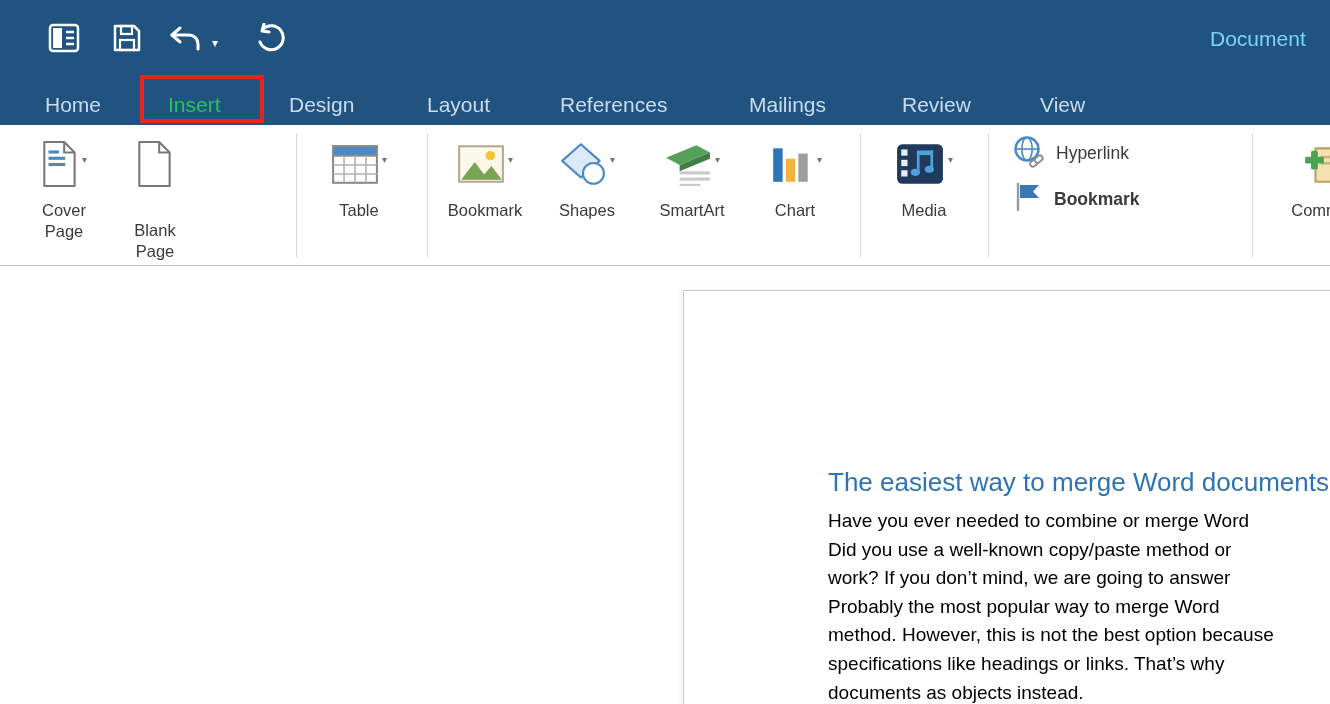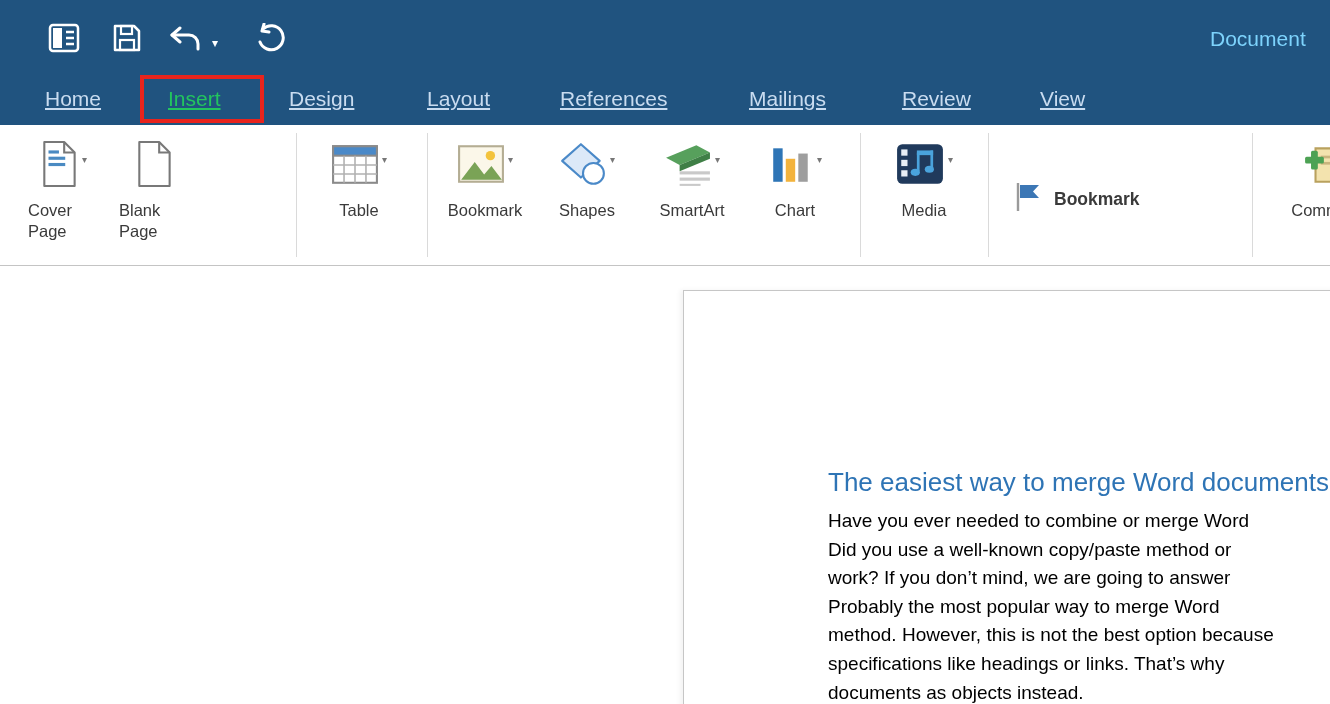--- a/index.html
+++ b/index.html
@@ -5,32 +5,32 @@
   html,body{margin:0;padding:0;}
   body{
     width:1330px;height:704px;overflow:hidden;position:relative;
     font-family:"Liberation Sans", sans-serif;background:#ffffff;
   }
   
   .header{position:absolute;top:0;left:0;width:1330px;height:125px;background:#20537f;}
   .tb-icon{position:absolute;display:block;}
   .tb-caret{position:absolute;color:#ffffff;font-size:12px;line-height:12px;}
   .doc-title{position:absolute;left:1210px;top:27px;color:#7dd3fc;font-size:21px;white-space:nowrap;}
-  .tab{position:absolute;bottom:14px;font-size:21px;color:#c9dcf0;cursor:default;white-space:nowrap;text-decoration:underline;}
+  .tab{position:absolute;bottom:8px;font-size:21px;color:#c9dcf0;cursor:default;white-space:nowrap;}
   .tab.active{color:#22c55e;}
   .insert-highlight{position:absolute;left:140px;top:75px;width:124px;height:48px;
     border:4px solid #e8241d;box-sizing:border-box;}
   
   .ribbon{position:absolute;top:125px;left:0;width:1330px;height:141px;background:#ffffff;
     border-bottom:1px solid #c4c4c4;box-sizing:border-box;}
   .rdiv{position:absolute;top:8px;height:124px;width:1px;background:#dadada;}
   .rbtn{position:absolute;top:12px;display:flex;flex-direction:column;align-items:center;cursor:default;}
   .icon-row{display:flex;align-items:center;height:58px;}
   .rcaret{font-size:10px;color:#777777;margin-left:3px;margin-top:-14px;}
-  .rlabel{margin-top:5px;font-size:16.5px;line-height:21px;color:#3a3a3a;}
+  .rlabel{margin-top:5px;font-size:16.5px;line-height:21px;color:#3a3a3a;text-align:center;}
   .rlabel.wrap{max-width:72px;}
   .rlabel.nowrap{white-space:nowrap;}
   .link-row{position:absolute;display:flex;align-items:center;cursor:default;}
   .link-row .llabel{margin-left:10px;font-size:17.5px;color:#3a3a3a;white-space:nowrap;}
   
   .docarea{position:absolute;top:266px;left:0;width:1330px;height:438px;background:#ffffff;}
   .page{position:absolute;left:683px;top:24px;width:760px;height:520px;background:#ffffff;
     border-left:1px solid #c6c6c6;border-top:1px solid #c6c6c6;
     box-shadow:-3px 0 5px rgba(0,0,0,0.05);box-sizing:border-box;
     padding-left:144px;padding-top:176px;}
@@ -106,21 +106,21 @@
           <rect x="7" y="9" width="10" height="3" fill="#4a8ac2"></rect>
           <rect x="7" y="15" width="16" height="3" fill="#4a8ac2"></rect>
           <rect x="7" y="21" width="16" height="3" fill="#4a8ac2"></rect>
         </svg>
       </span>
       <span class="rcaret">▾</span>
     </div>
     <div class="rlabel wrap">Cover Page</div>
   </div>
 
-  <div class="rbtn" style="left:118px;width:74px;">
+  <div class="rbtn" style="left:118px;width:74px;gap:20px;">
     <div class="icon-row">
       <span>
         <svg width="38" height="46" viewBox="0 0 36 44">
           <path d="M3 1 h19 l10 10 v32 H3 z" fill="#ffffff" stroke="#787878" stroke-width="2" stroke-linejoin="round"></path>
           <path d="M22 1 v10 h10" fill="none" stroke="#787878" stroke-width="2"></path>
         </svg>
       </span>
     </div>
     <div class="rlabel wrap">Blank Page</div>
   </div>
@@ -214,20 +214,34 @@
           <rect x="21" y="8" width="15.6" height="4.5" fill="#4aa3dc"></rect>
           <ellipse cx="19.5" cy="29" rx="4.4" ry="3.4" fill="#4aa3dc"></ellipse>
           <ellipse cx="33" cy="26" rx="4.4" ry="3.4" fill="#4aa3dc"></ellipse>
         </svg>
       </span>
       <span class="rcaret">▾</span>
     </div>
     <div class="rlabel nowrap">Media</div>
   </div>
 
+  <div class="link-row" style="left:1012px;top:10px;">
+    <span>
+      <svg width="34" height="33" viewBox="0 0 34 33">
+        <circle cx="15" cy="14" r="11.5" fill="#ffffff" stroke="#4a89c8" stroke-width="2.4"></circle>
+        <ellipse cx="15" cy="14" rx="5.2" ry="11.5" fill="none" stroke="#4a89c8" stroke-width="1.6"></ellipse>
+        <line x1="3.5" y1="14" x2="26.5" y2="14" stroke="#4a89c8" stroke-width="1.6"></line>
+        <g transform="rotate(-40 24 26)">
+          <rect x="17" y="23.5" width="8.5" height="5.5" rx="2.7" fill="#ffffff" stroke="#8a8a8a" stroke-width="1.8"></rect>
+          <rect x="23" y="23.5" width="8.5" height="5.5" rx="2.7" fill="#ffffff" stroke="#8a8a8a" stroke-width="1.8"></rect>
+        </g>
+      </svg>
+    </span>
+    <span class="llabel">Hyperlink</span>
+  </div>
 
   <div class="link-row" style="left:1012px;top:56px;font-weight:bold;">
     <span>
       <svg width="32" height="32" viewBox="0 0 32 32">
         <line x1="6" y1="2" x2="6" y2="30" stroke="#9a9a9a" stroke-width="2.4"></line>
         <path d="M8 4 h19 l-6 6.5 6 6.5 h-19 z" fill="#3c77b5"></path>
       </svg>
     </span>
     <span class="llabel">Bookmark</span>
   </div>

